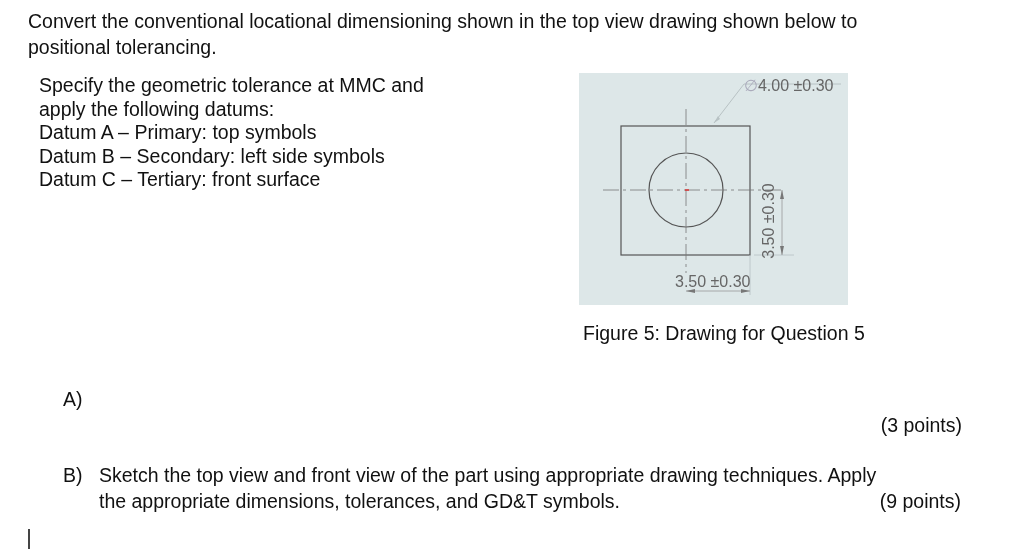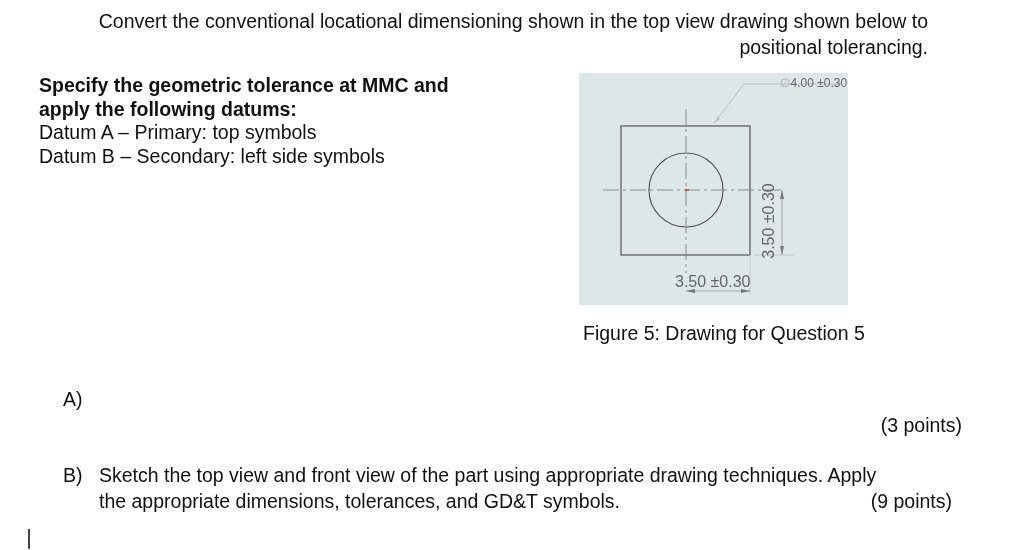--- a/index.html
+++ b/index.html
@@ -1,49 +1,50 @@
 <!DOCTYPE html>
 <html><head>
 <meta charset="utf-8">
 <style>
   html, body { margin: 0; padding: 0; }
   body {
     width: 1024px; height: 550px; background: #ffffff; position: relative; overflow: hidden;
     font-family: "Liberation Sans", sans-serif; color: #111111;
   }
   .abs { position: absolute; }
-  .intro { left: 28px; top: 8px; font-size: 19.5px; line-height: 26px; width: 900px; text-align: right; }
+  .intro { left: 28px; top: 8px; font-size: 19.5px; line-height: 26px; width: 900px; }
   .spec { left: 39px; top: 74px; font-size: 19.5px; line-height: 23.5px; }
-  .spec .b { font-weight: bold; }
+  .spec .b { font-weight: normal; }
   .figure { left: 579px; top: 73px; width: 269px; height: 232px; background: #dde7e8; }
   .figure svg { display: block; }
   .caption { left: 566px; top: 321px; font-size: 19.5px; line-height: 24px; margin-left: 17px; }
   .q { font-size: 19.5px; line-height: 26px; }
   .qa-label { left: 63px; top: 386px; }
   .qa-text { left: 99px; top: 386px; width: 700px; }
   .qa-pts { right: 62px; top: 412px; }
   .qb-label { left: 63px; top: 462px; }
   .qb-text { left: 99px; top: 462px; width: 830px; }
-  .qb-pts { right: 72px; top: 488px; }
+  .qb-pts { right: 63px; top: 488px; }
   .u { }
   .cursor { left: 28px; top: 529px; width: 2px; height: 20px; background: #444; }
 </style>
 </head>
 <body>
 
 <div class="abs intro">
   <div>Convert the conventional locational dimensioning shown in the top view drawing shown below to</div>
   <div>positional tolerancing.</div>
 </div>
 
 <div class="abs spec">
   <div class="b">Specify the geometric tolerance at MMC and</div>
   <div class="b">apply the following datums:</div>
   <div>Datum A – Primary: top symbols</div>
   <div>Datum B – Secondary: left side symbols</div>
+  <div>Datum C – Tertiary: front surface</div>
 </div>
 
 <div class="abs figure">
   <svg width="269" height="232" viewBox="0 0 269 232">
 
     <line x1="165" y1="11" x2="135" y2="50" stroke="#b8c2c4" stroke-width="1"></line>
     <line x1="165" y1="11" x2="262" y2="11" stroke="#b8c2c4" stroke-width="1"></line>
     <polygon points="135,50 139,43 141,46" fill="#b8c2c4"></polygon>
 
     <rect x="42" y="53" width="129" height="129" fill="none" stroke="#555" stroke-width="1.2"></rect>
@@ -58,21 +59,21 @@
     <line x1="175" y1="182" x2="215" y2="182" stroke="#b8c2c4" stroke-width="0.8"></line>
 
     <line x1="107" y1="218" x2="171" y2="218" stroke="#999" stroke-width="0.8"></line>
     <polygon points="107,218 116,216 116,220" fill="#777"></polygon>
     <polygon points="171,218 162,216 162,220" fill="#777"></polygon>
 
     <line x1="203" y1="117" x2="203" y2="182" stroke="#999" stroke-width="0.8"></line>
     <polygon points="203,117 201,126 205,126" fill="#777"></polygon>
     <polygon points="203,182 201,173 205,173" fill="#777"></polygon>
   </svg>
-  <div class="abs" style="left:165px; top:3px; font-size:12px; color:#666; white-space:nowrap;margin-left:36px;">
+  <div class="abs" style="left:165px; top:3px; font-size:16px; color:#666; white-space:nowrap;">
     <span style="color:#aab;">∅</span><span>4.00 ±0.30</span>
   </div>
   <div class="abs" style="left:96px; top:200px; font-size:16px; color:#666; white-space:nowrap;">3.50 ±0.30</div>
   <div class="abs" style="left:145px; top:139px; font-size:16px; color:#666; white-space:nowrap; transform: rotate(-90deg); transform-origin: center; width:90px; text-align:center;">3.50 ±0.30</div>
 </div>
 
 <div class="abs caption">Figure 5: Drawing for Question 5</div>
 
 <div class="abs q qa-label">A)</div>
 <div class="abs q qa-text">

